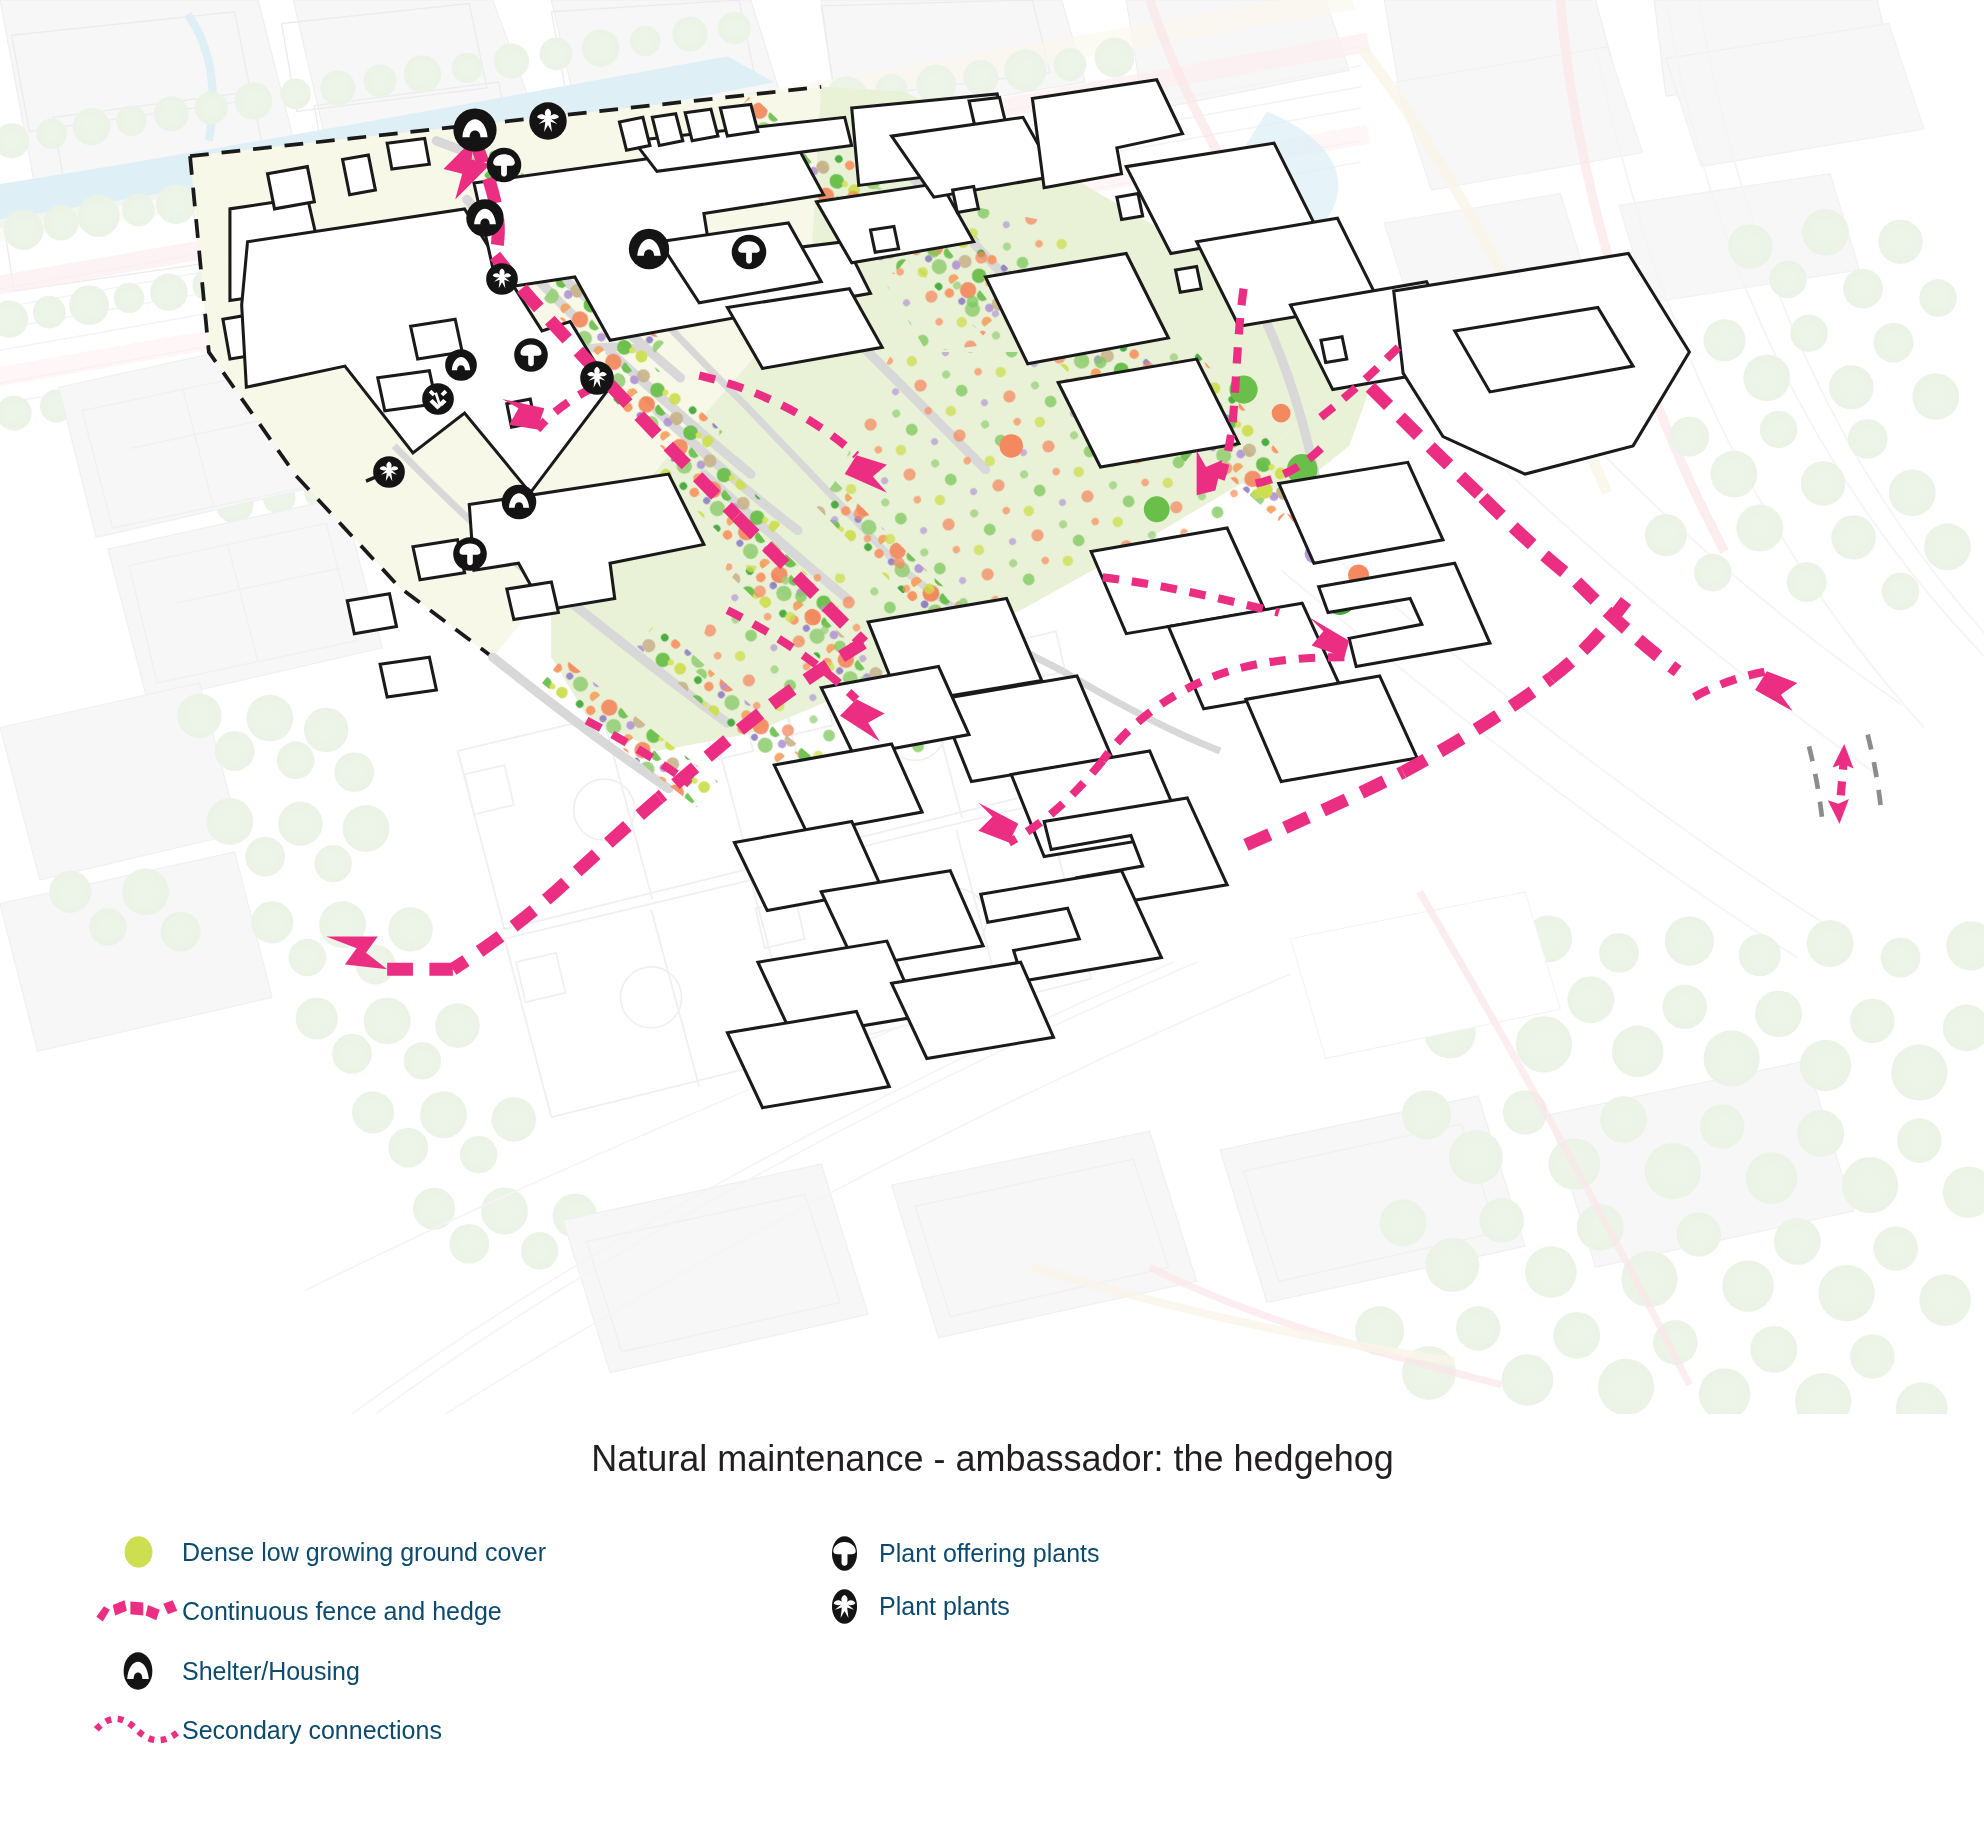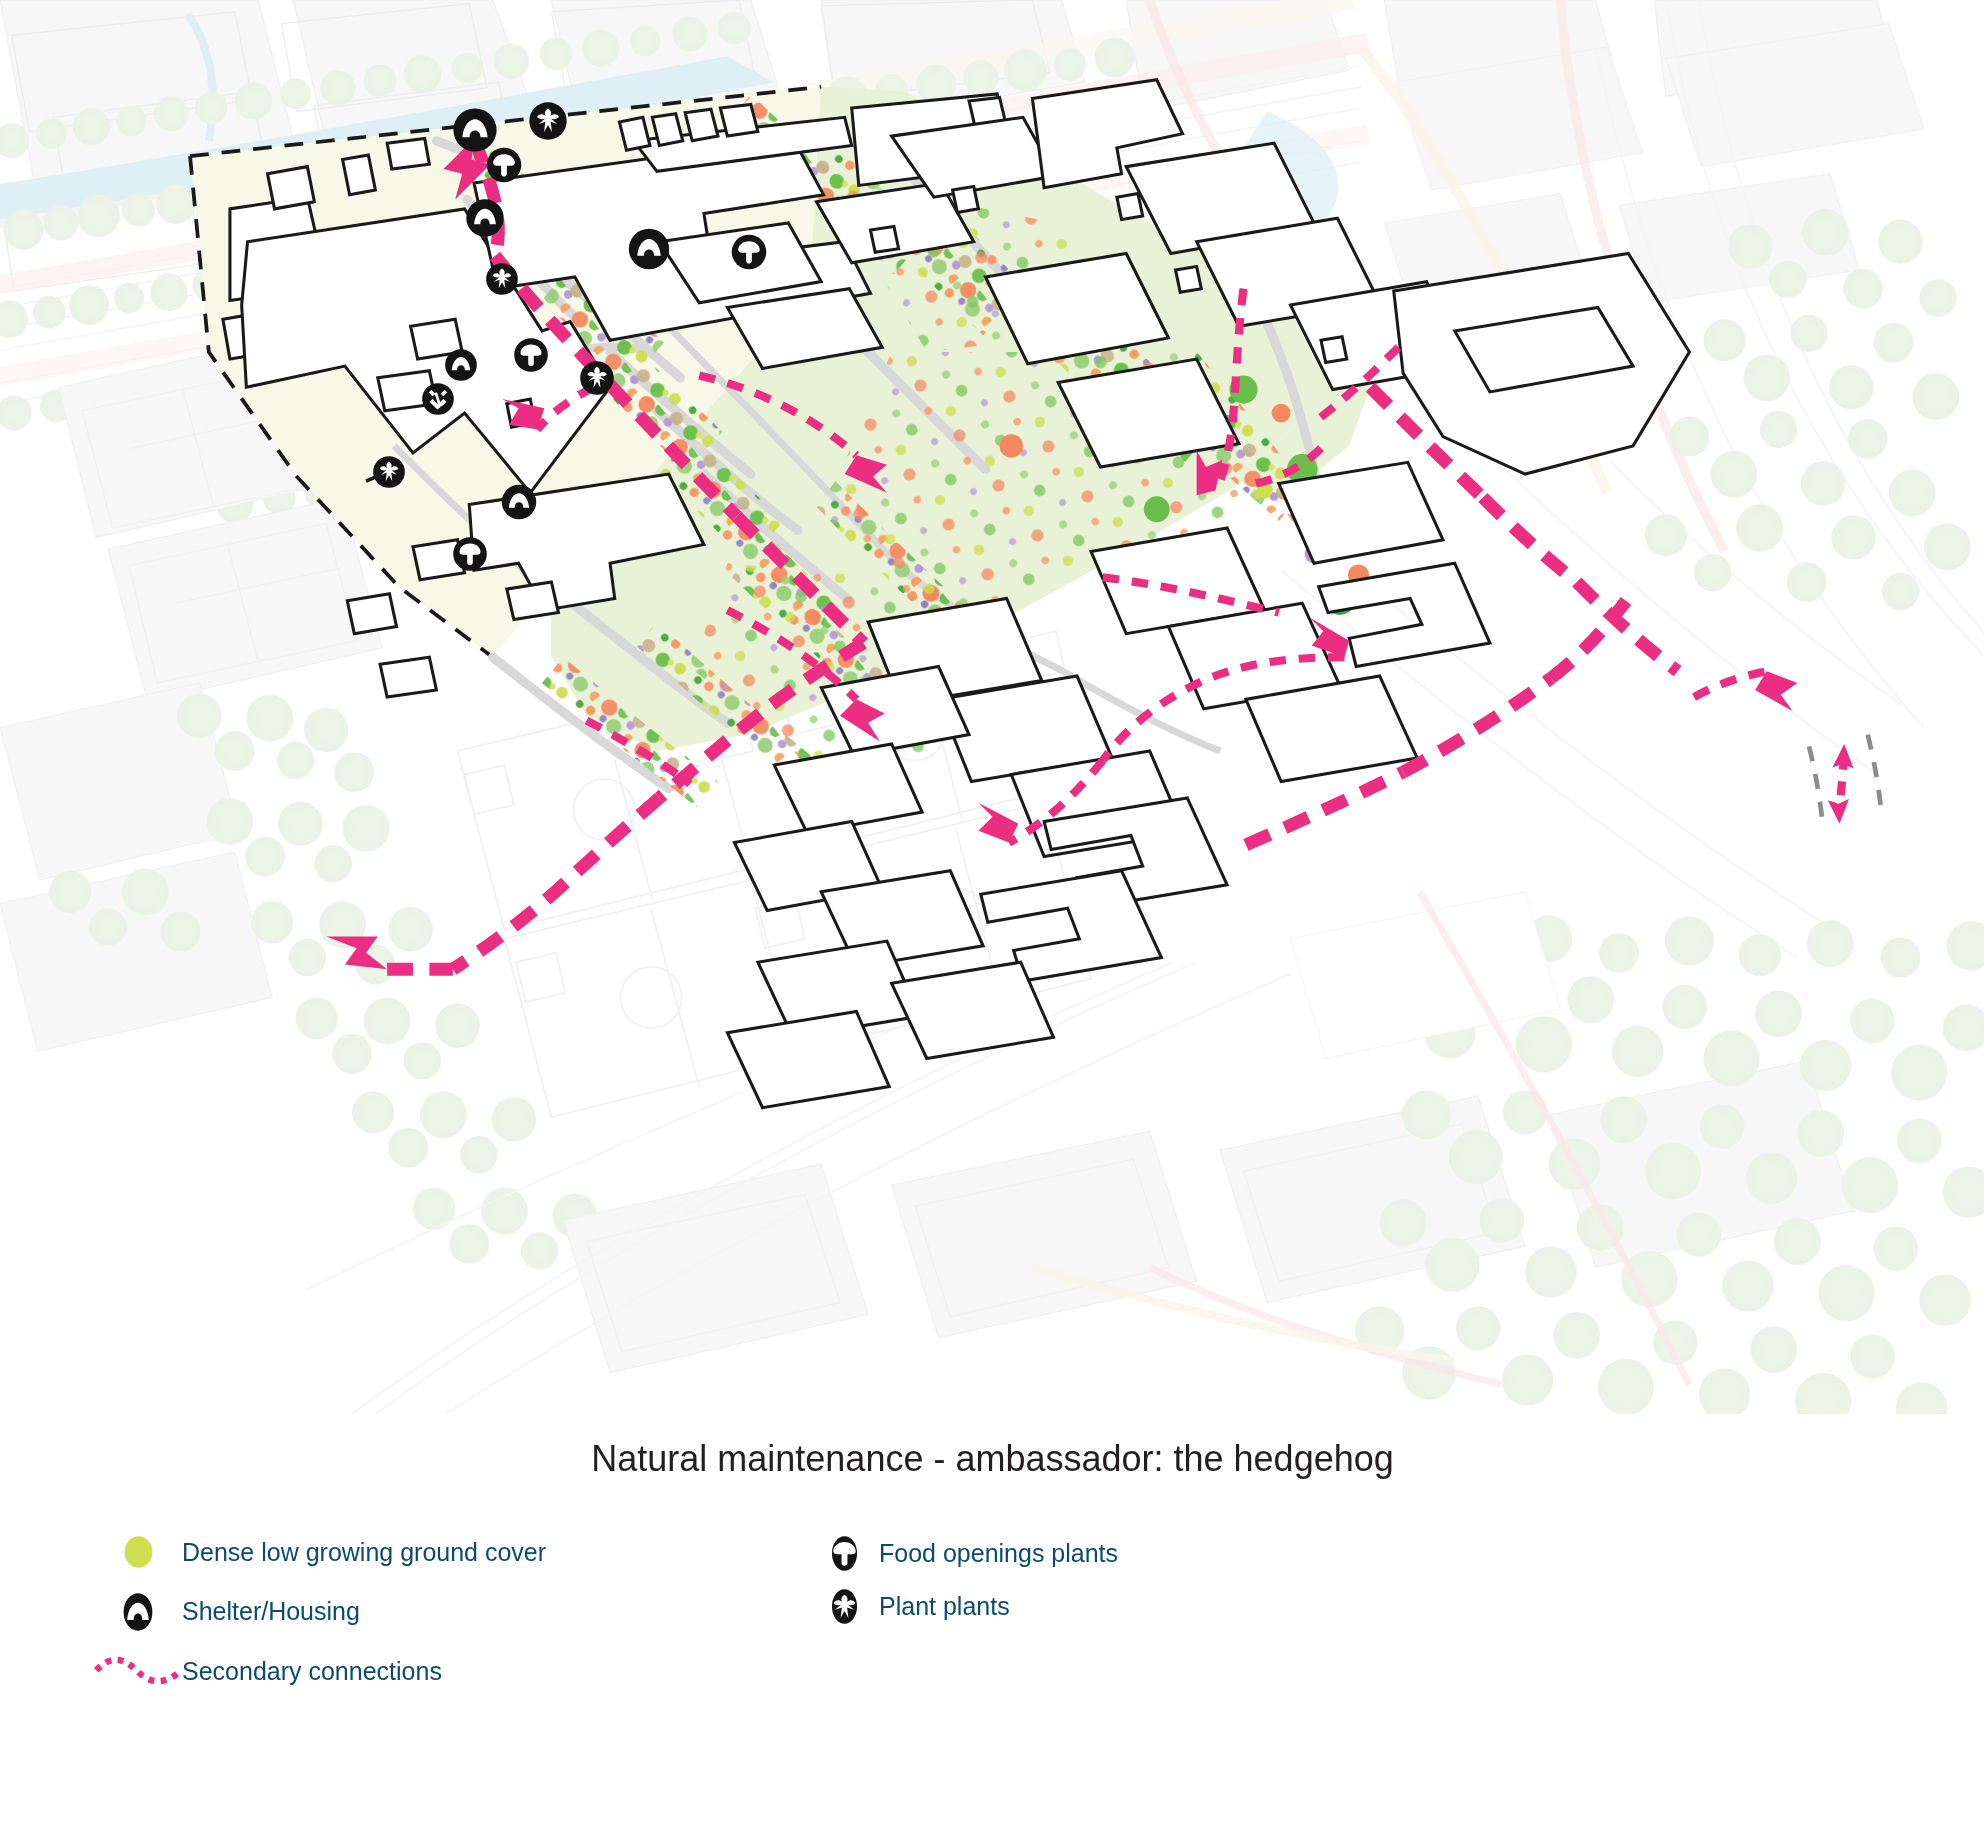--- a/index.html
+++ b/index.html
@@ -741,20 +741,34 @@
 
       <div class="legend-row">
         <span class="legend-sym">
           <svg width="33" height="36" viewBox="0 0 56 62">
               <ellipse cx="28" cy="31" rx="24" ry="27" fill="#cede51"></ellipse>
             </svg>
         </span>
         <span class="legend-label">Dense low growing ground cover</span>
       </div>
 
+      <div class="legend-row">
+        <span class="legend-sym">
+          <svg width="88" height="38" viewBox="0 0 150 64">
+            <g fill="#ec2e83">
+              <polygon points="4,40 17,22 27,28 15,48"></polygon>
+              <polygon points="32,20 52,12 56,30 36,38"></polygon>
+              <polygon points="62,14 84,16 84,38 62,36"></polygon>
+              <polygon points="92,20 112,28 106,46 88,38"></polygon>
+              <polygon points="118,18 134,12 142,30 126,36"></polygon>
+            </g>
+          </svg>
+        </span>
+        <span class="legend-label">Continuous fence and hedge</span>
+      </div>
 
       <div class="legend-row">
         <span class="legend-sym">
           <svg width="36" height="42" viewBox="0 0 100 112">
             <ellipse cx="50" cy="56" rx="40" ry="52" fill="#141414"></ellipse>
             <path d="M20 78 C 22 48 36 30 50 30 C 64 30 78 48 80 78 L 62 78 C 62 66 57 60 50 60 C 43 60 38 66 38 78 Z" fill="#fff"></path>
           </svg>
         </span>
         <span class="legend-label">Shelter/Housing</span>
       </div>
@@ -772,21 +786,21 @@
 
     <div class="legend-col" id="legend-col-right">
 
       <div class="legend-row">
         <span class="legend-sym">
           <svg width="33" height="39" viewBox="0 0 100 118">
             <ellipse cx="50" cy="59" rx="38" ry="52" fill="#141414"></ellipse>
             <path d="M50 24 C 70 24 84 38 84 52 C 84 58 79 61 72 61 L 59 61 L 59 88 C 59 93 55 96 50 96 C 45 96 41 93 41 88 L 41 61 L 28 61 C 21 61 16 58 16 52 C 16 38 30 24 50 24 Z" fill="#fff"></path>
           </svg>
         </span>
-        <span class="legend-label">Food openings plants</span>
+        <span class="legend-label">Plant offering plants</span>
       </div>
 
       <div class="legend-row">
         <span class="legend-sym">
           <svg width="33" height="39" viewBox="0 0 100 118">
             <ellipse cx="50" cy="59" rx="38" ry="52" fill="#141414"></ellipse>
             <path d="M50 24 C 59 28 62 37 57 46 C 66 37 78 39 83 49 C 76 56 67 56 60 53 L 79 69 L 58 62 L 62 94 L 50 73 L 38 94 L 42 62 L 21 69 L 40 53 C 33 56 24 56 17 49 C 22 39 34 37 43 46 C 38 37 41 28 50 24 Z" fill="#fff"></path>
           </svg>
         </span>
         <span class="legend-label">Plant plants</span>

